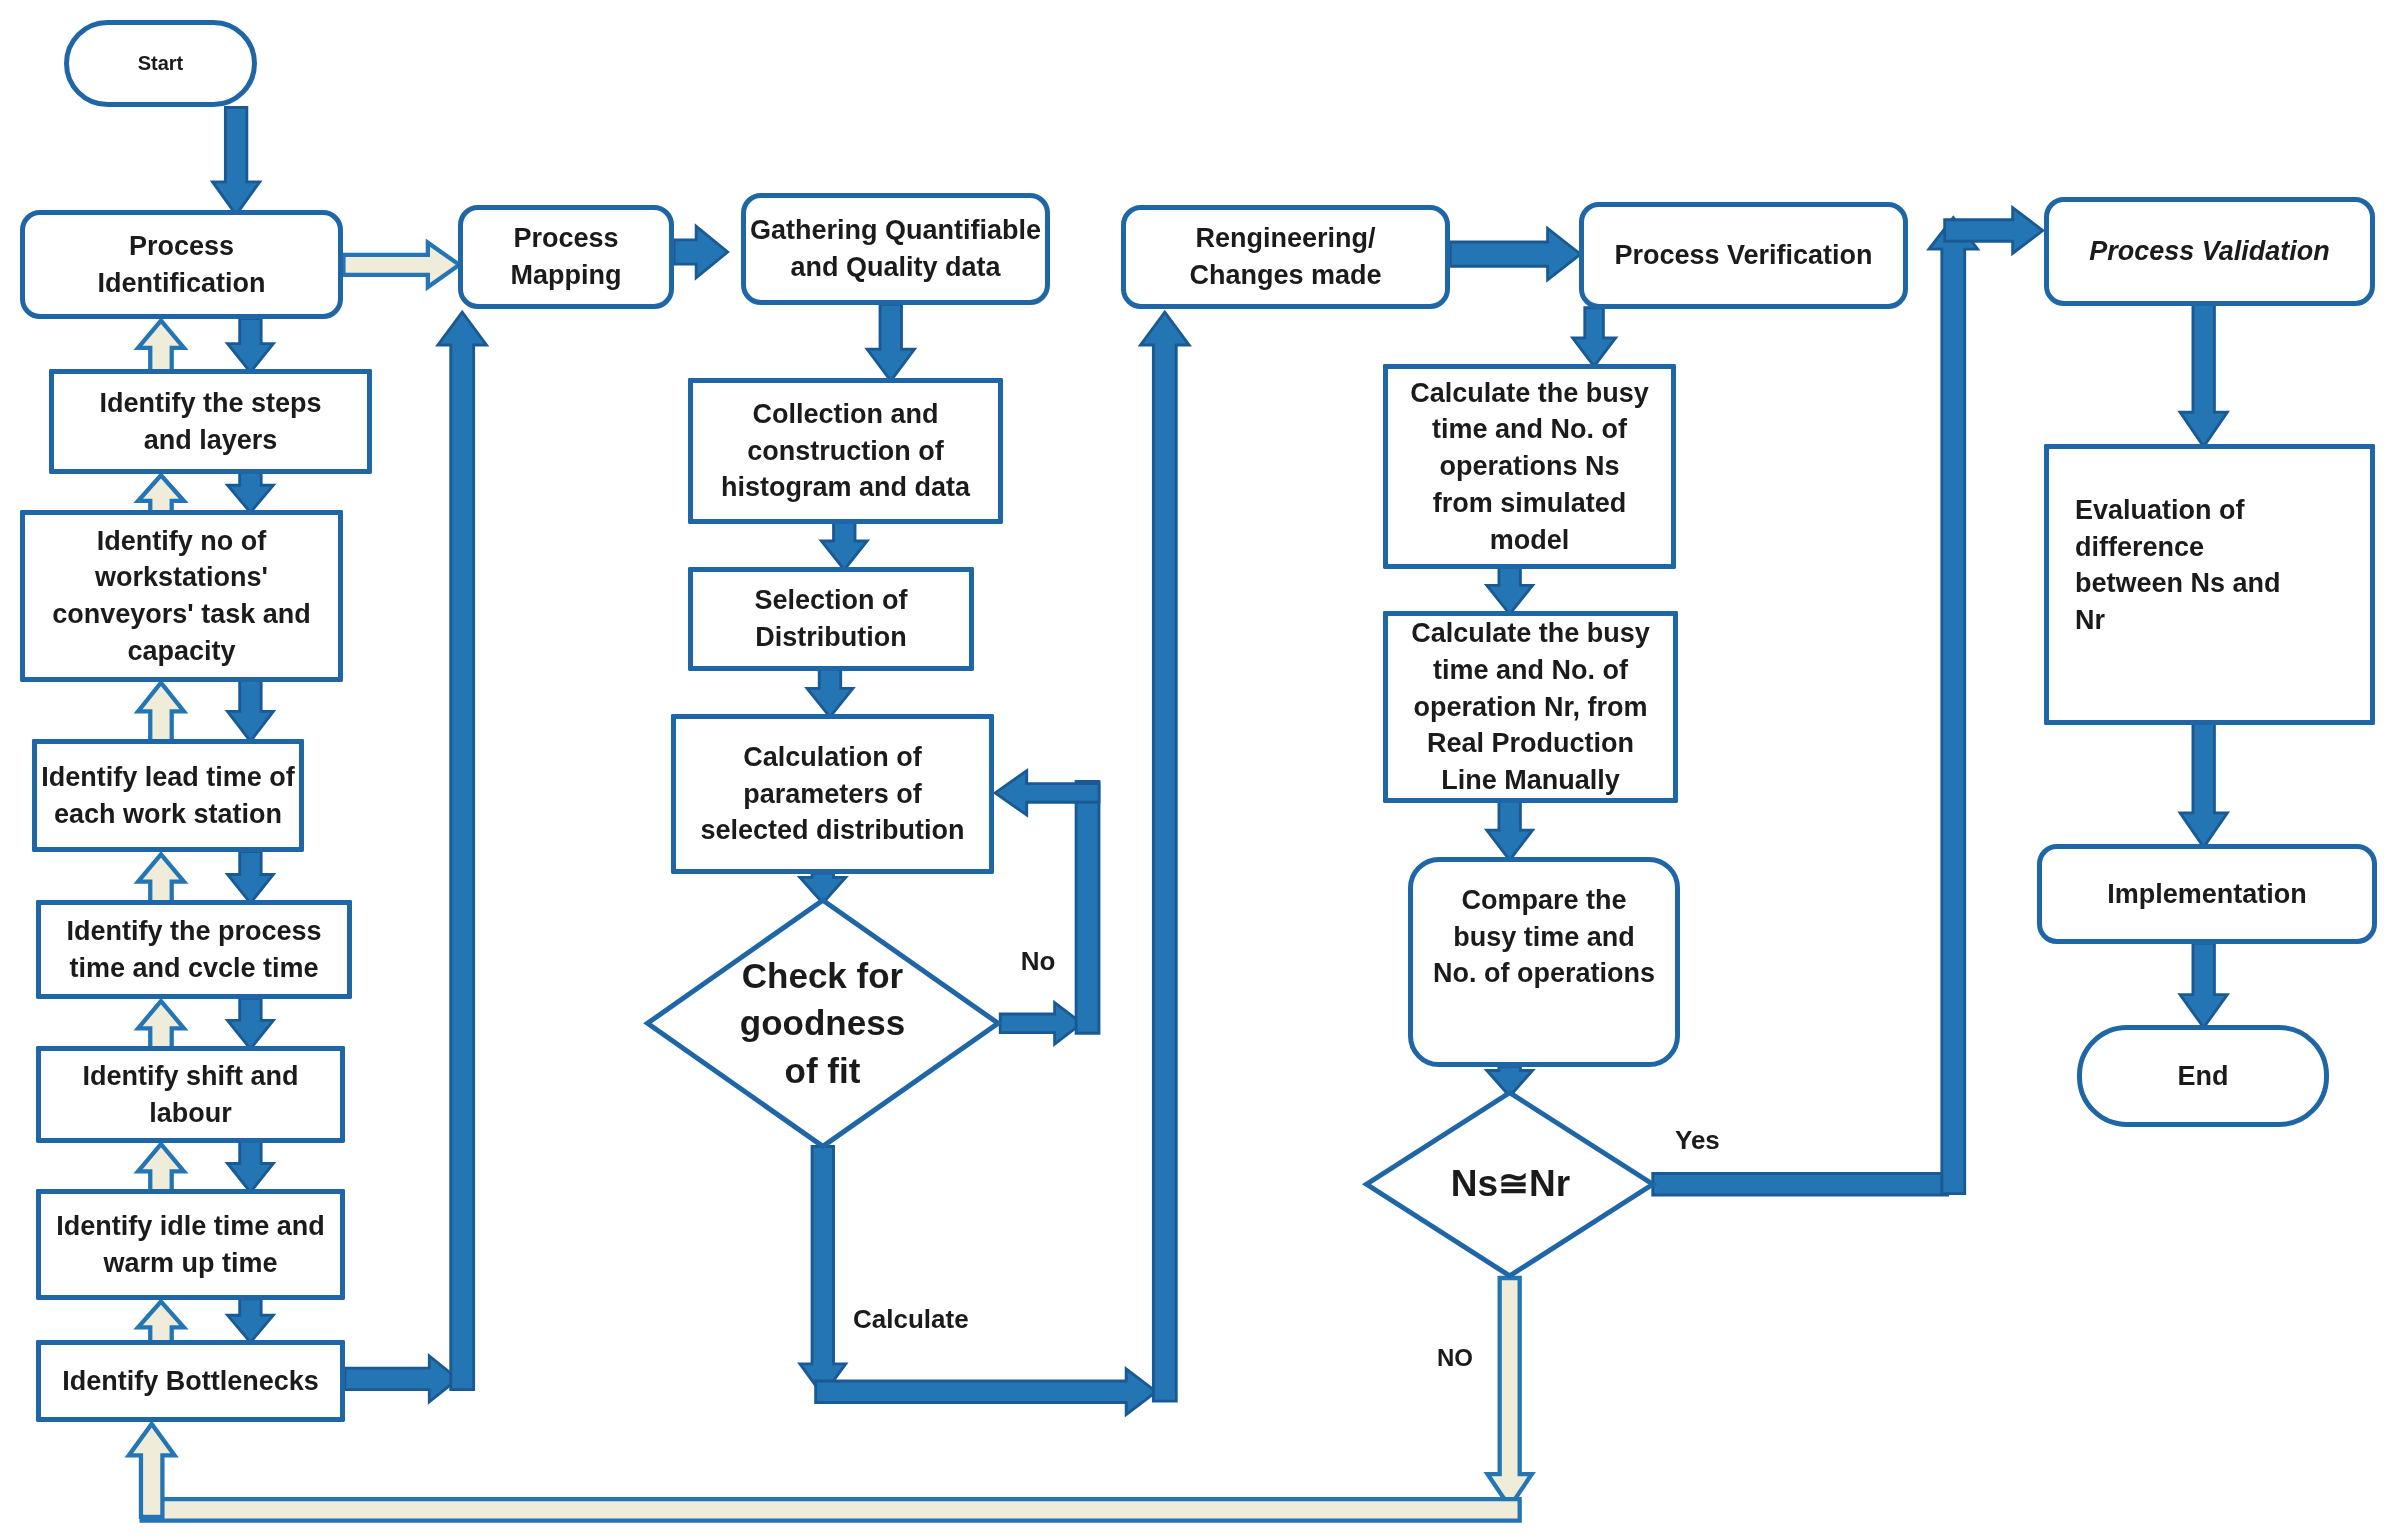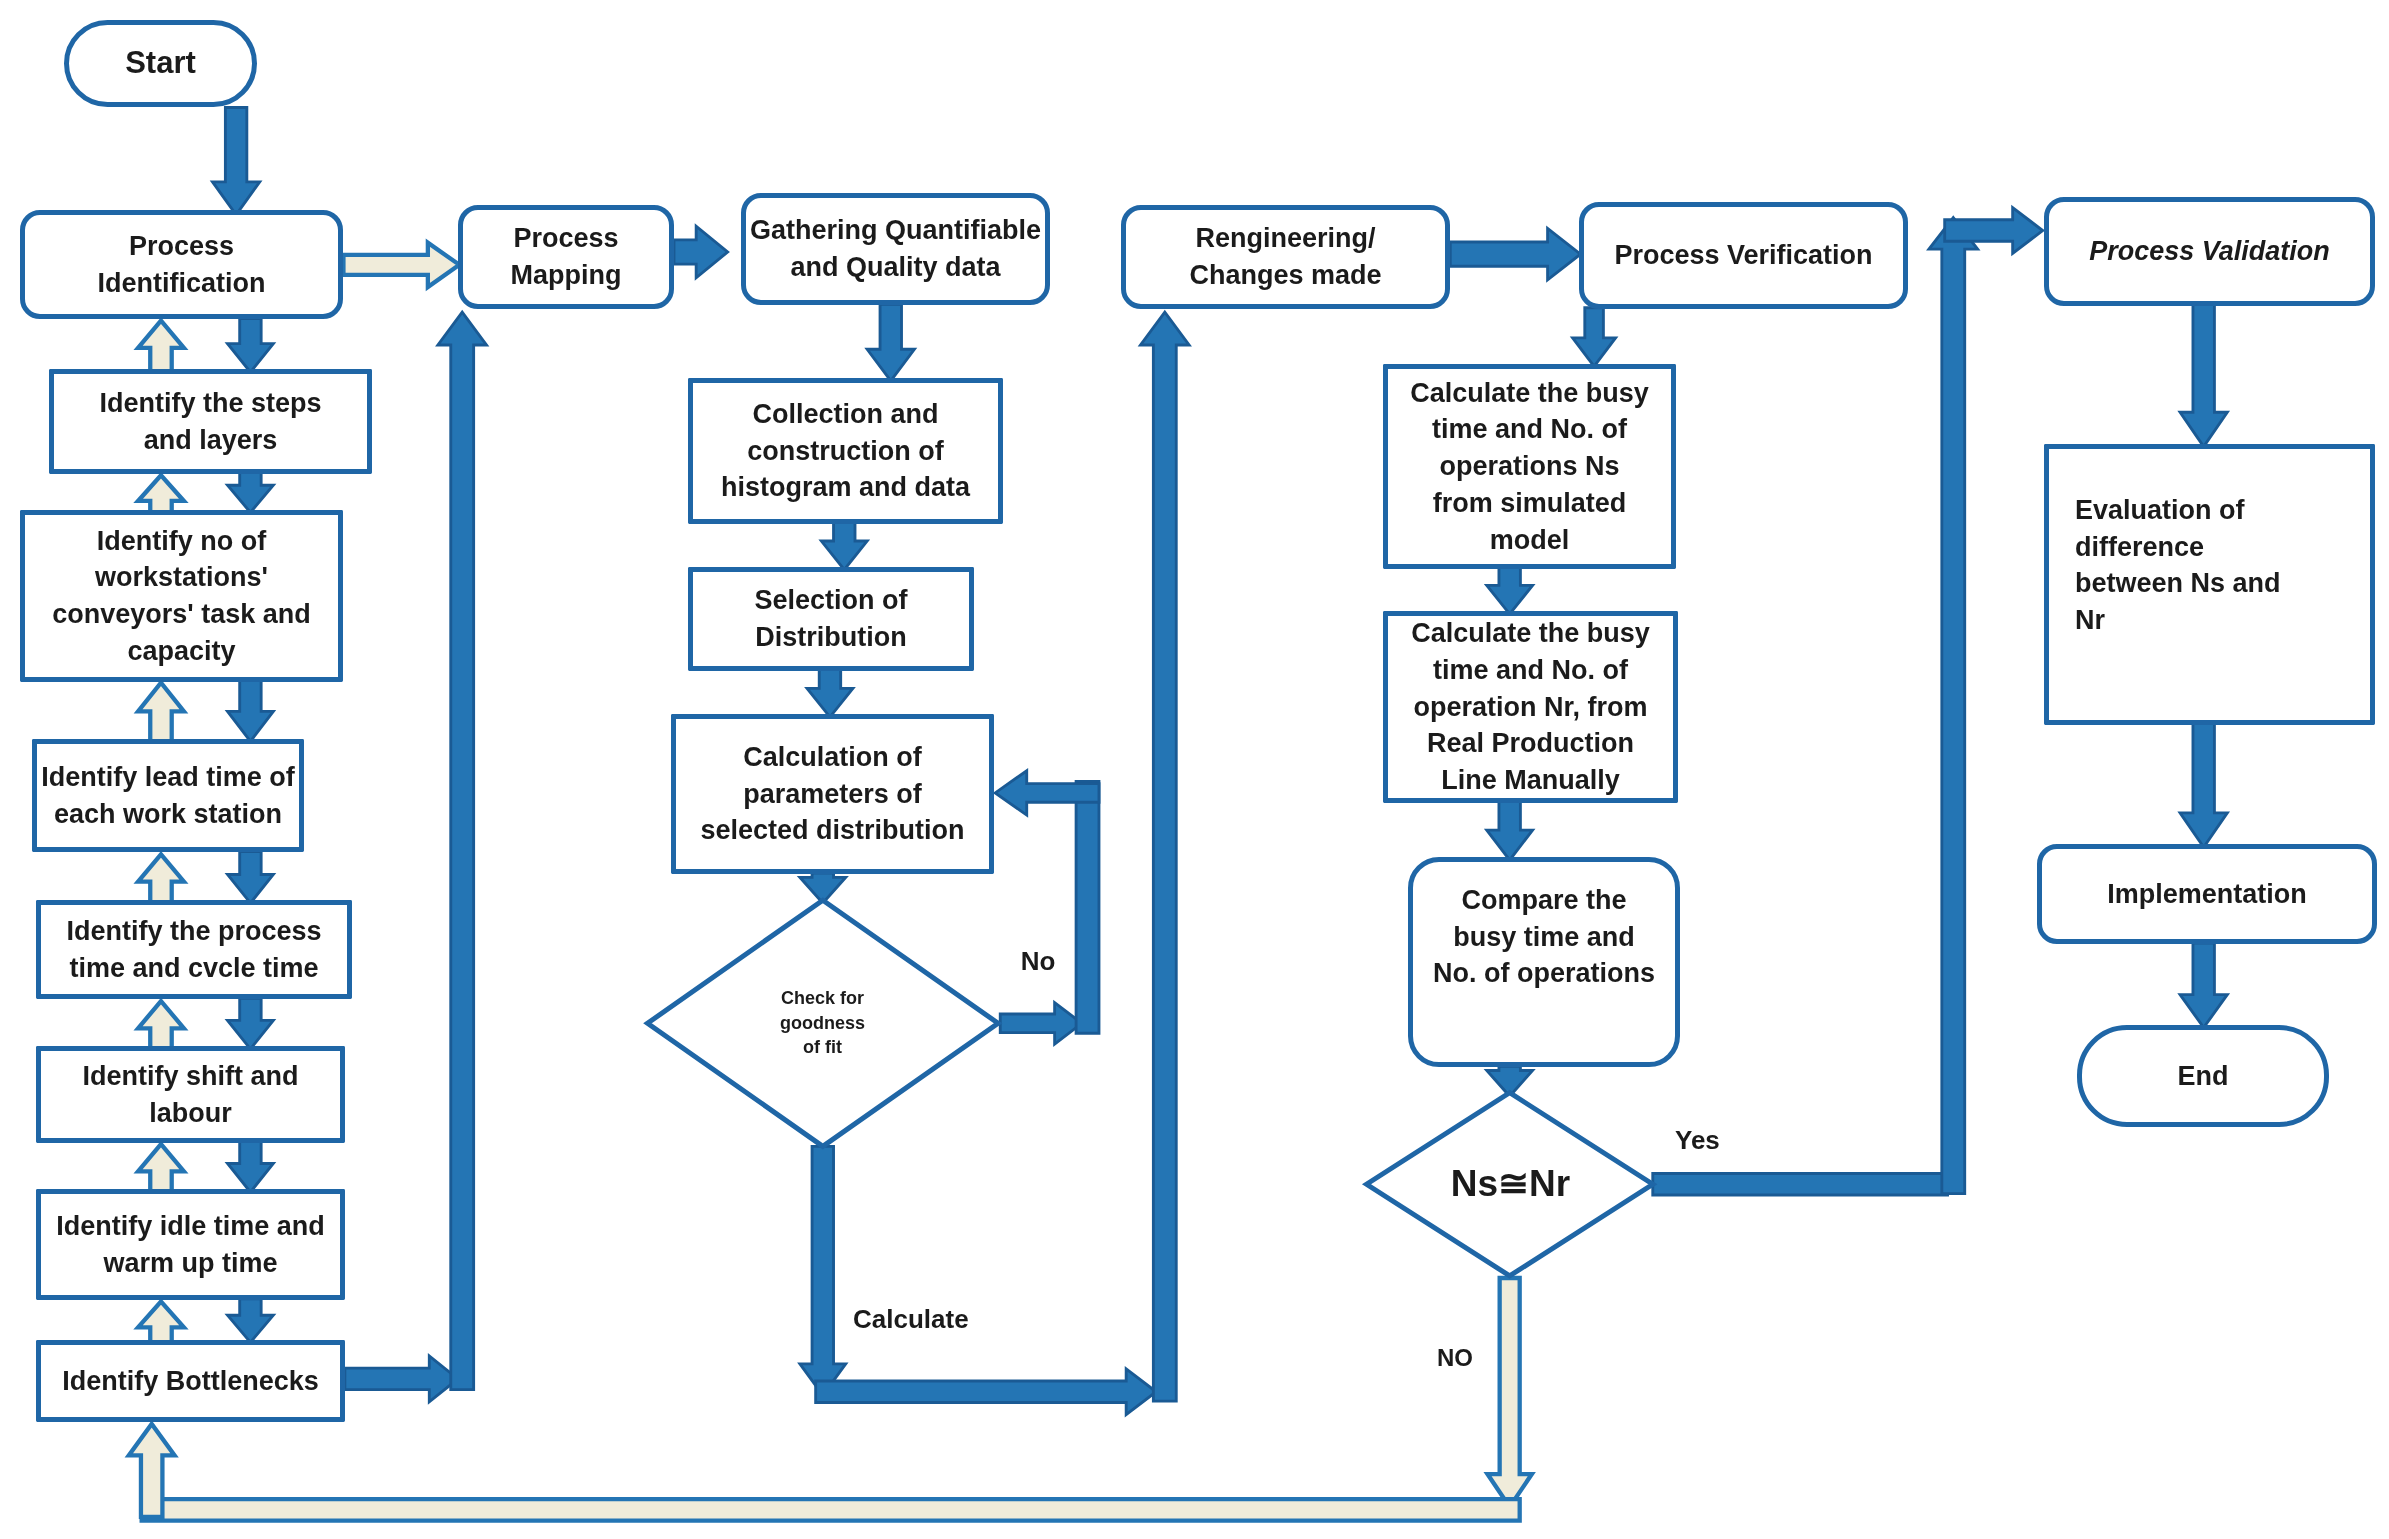--- a/index.html
+++ b/index.html
@@ -23,27 +23,27 @@
     white-space:pre-line;
   }
   .rounded{border-radius:20px;}
   .stadium{border-radius:50px;}
   .rect{border-radius:1.4px;}
   .top-align{align-items:flex-start;padding-top:20px;}
   .left-align{justify-content:flex-start;text-align:left;padding-left:26px;padding-right:7.2px;}
   .diamond-label{
     position:absolute;z-index:3;background:transparent;border:none;
     display:flex;align-items:center;justify-content:center;text-align:center;
-    font-weight:bold;color:#1b1b1b;font-size:18px;line-height:1.36;white-space:pre-line;
+    font-weight:bold;color:#1b1b1b;font-size:35px;line-height:1.36;white-space:pre-line;
   }
   .edge-label{
     position:absolute;z-index:3;
     font-weight:bold;color:#1b1b1b;font-size:26px;white-space:pre;
   }
-  #start-node{font-size:31px;}
+  #start-node{font-size:20px;}
   #nsnr-label{font-size:37px;}
 </style>
 </head>
 <body>
 
 <div id="stage">
 
   <svg id="arrow-layer" viewBox="0 0 3339 2152" xmlns="http://www.w3.org/2000/svg">
       <polygon points="315,150 315,254 297,254 330,300 363,254 345,254 345,150" fill="#2475b4" stroke="#1a5a94" stroke-width="4" stroke-linejoin="miter"></polygon>
       <polygon points="335,445 335,480 318,480 350,520 382,480 365,480 365,445" fill="#2475b4" stroke="#1a5a94" stroke-width="4" stroke-linejoin="miter"></polygon>

